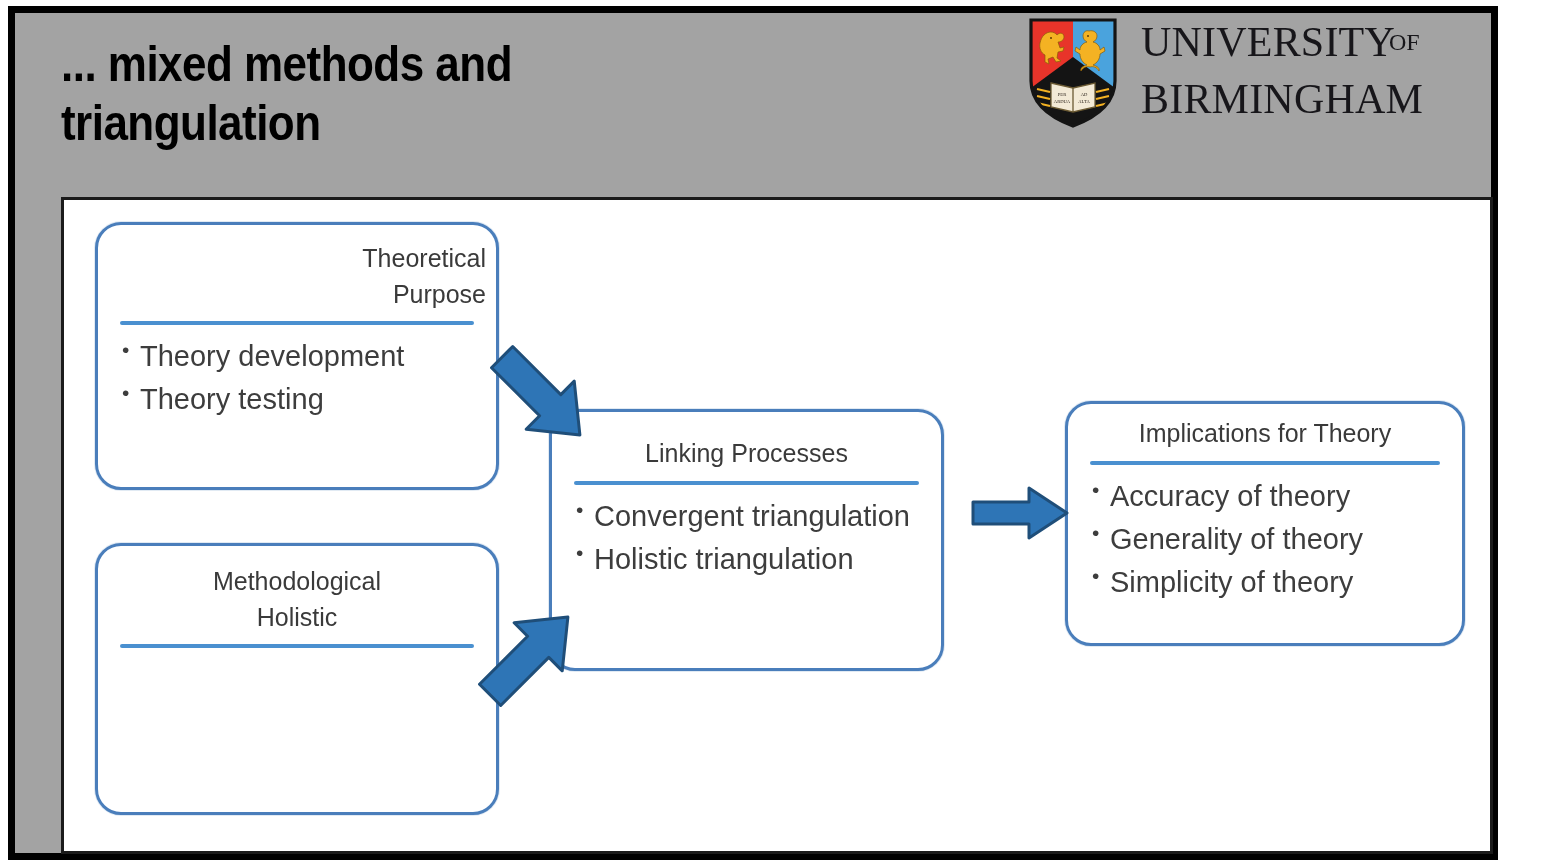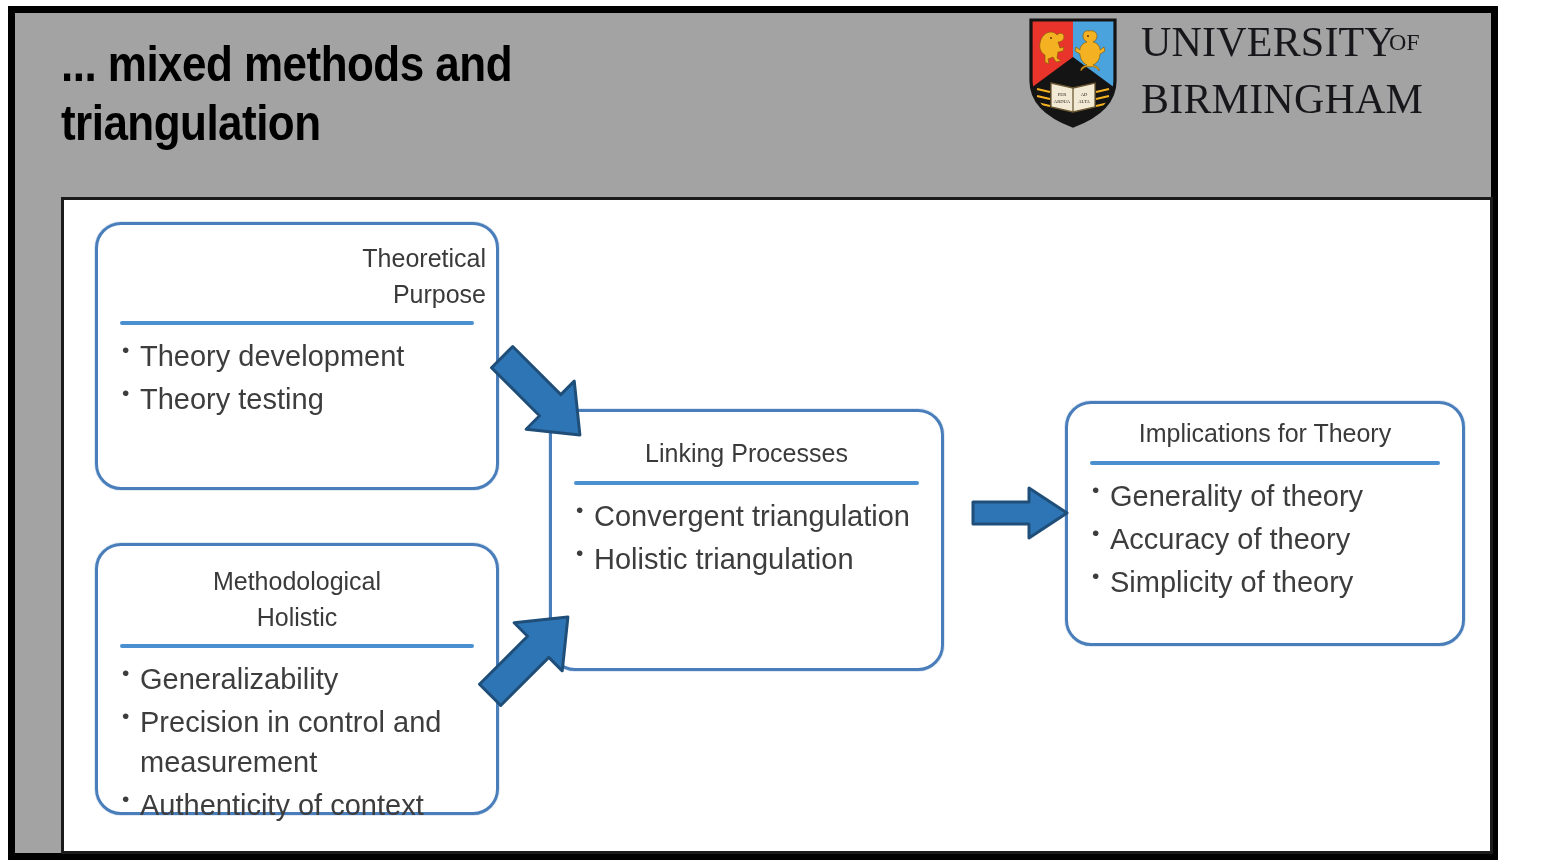--- a/index.html
+++ b/index.html
@@ -252,42 +252,37 @@
         <ul class="node-list">
           <li>Theory development</li>
           <li>Theory testing</li>
         </ul>
       </div>
 
       <div class="node" id="node-methodological">
         <div class="node-title">Methodological
 Holistic</div>
         <div class="node-rule"></div>
-        <ul class="node-list">
-          <li>Generalizability</li>
-          <li>Precision in control and measurement</li>
-          <li>Authenticity of context</li>
-        </ul>
       </div>
 
       <div class="node" id="node-linking">
         <div class="node-title">Linking Processes</div>
         <div class="node-rule"></div>
         <ul class="node-list">
           <li>Convergent triangulation</li>
           <li>Holistic triangulation</li>
         </ul>
       </div>
 
       <div class="node" id="node-implications">
         <div class="node-title">Implications for Theory</div>
         <div class="node-rule"></div>
         <ul class="node-list">
+          <li>Accuracy of theory</li>
           <li>Generality of theory</li>
-          <li>Accuracy of theory</li>
           <li>Simplicity of theory</li>
         </ul>
       </div>
 
       <svg class="arrow" id="arrow-theoretical-to-linking" viewBox="0 0 130 112">
         <g transform="rotate(45 65 56)">
           <path d="M10 41 H78 V22 L120 56 L78 90 V71 H10 Z" fill="#2e75b6" stroke="#1f4e79" stroke-width="3" stroke-linejoin="round"></path>
         </g>
       </svg>
 

